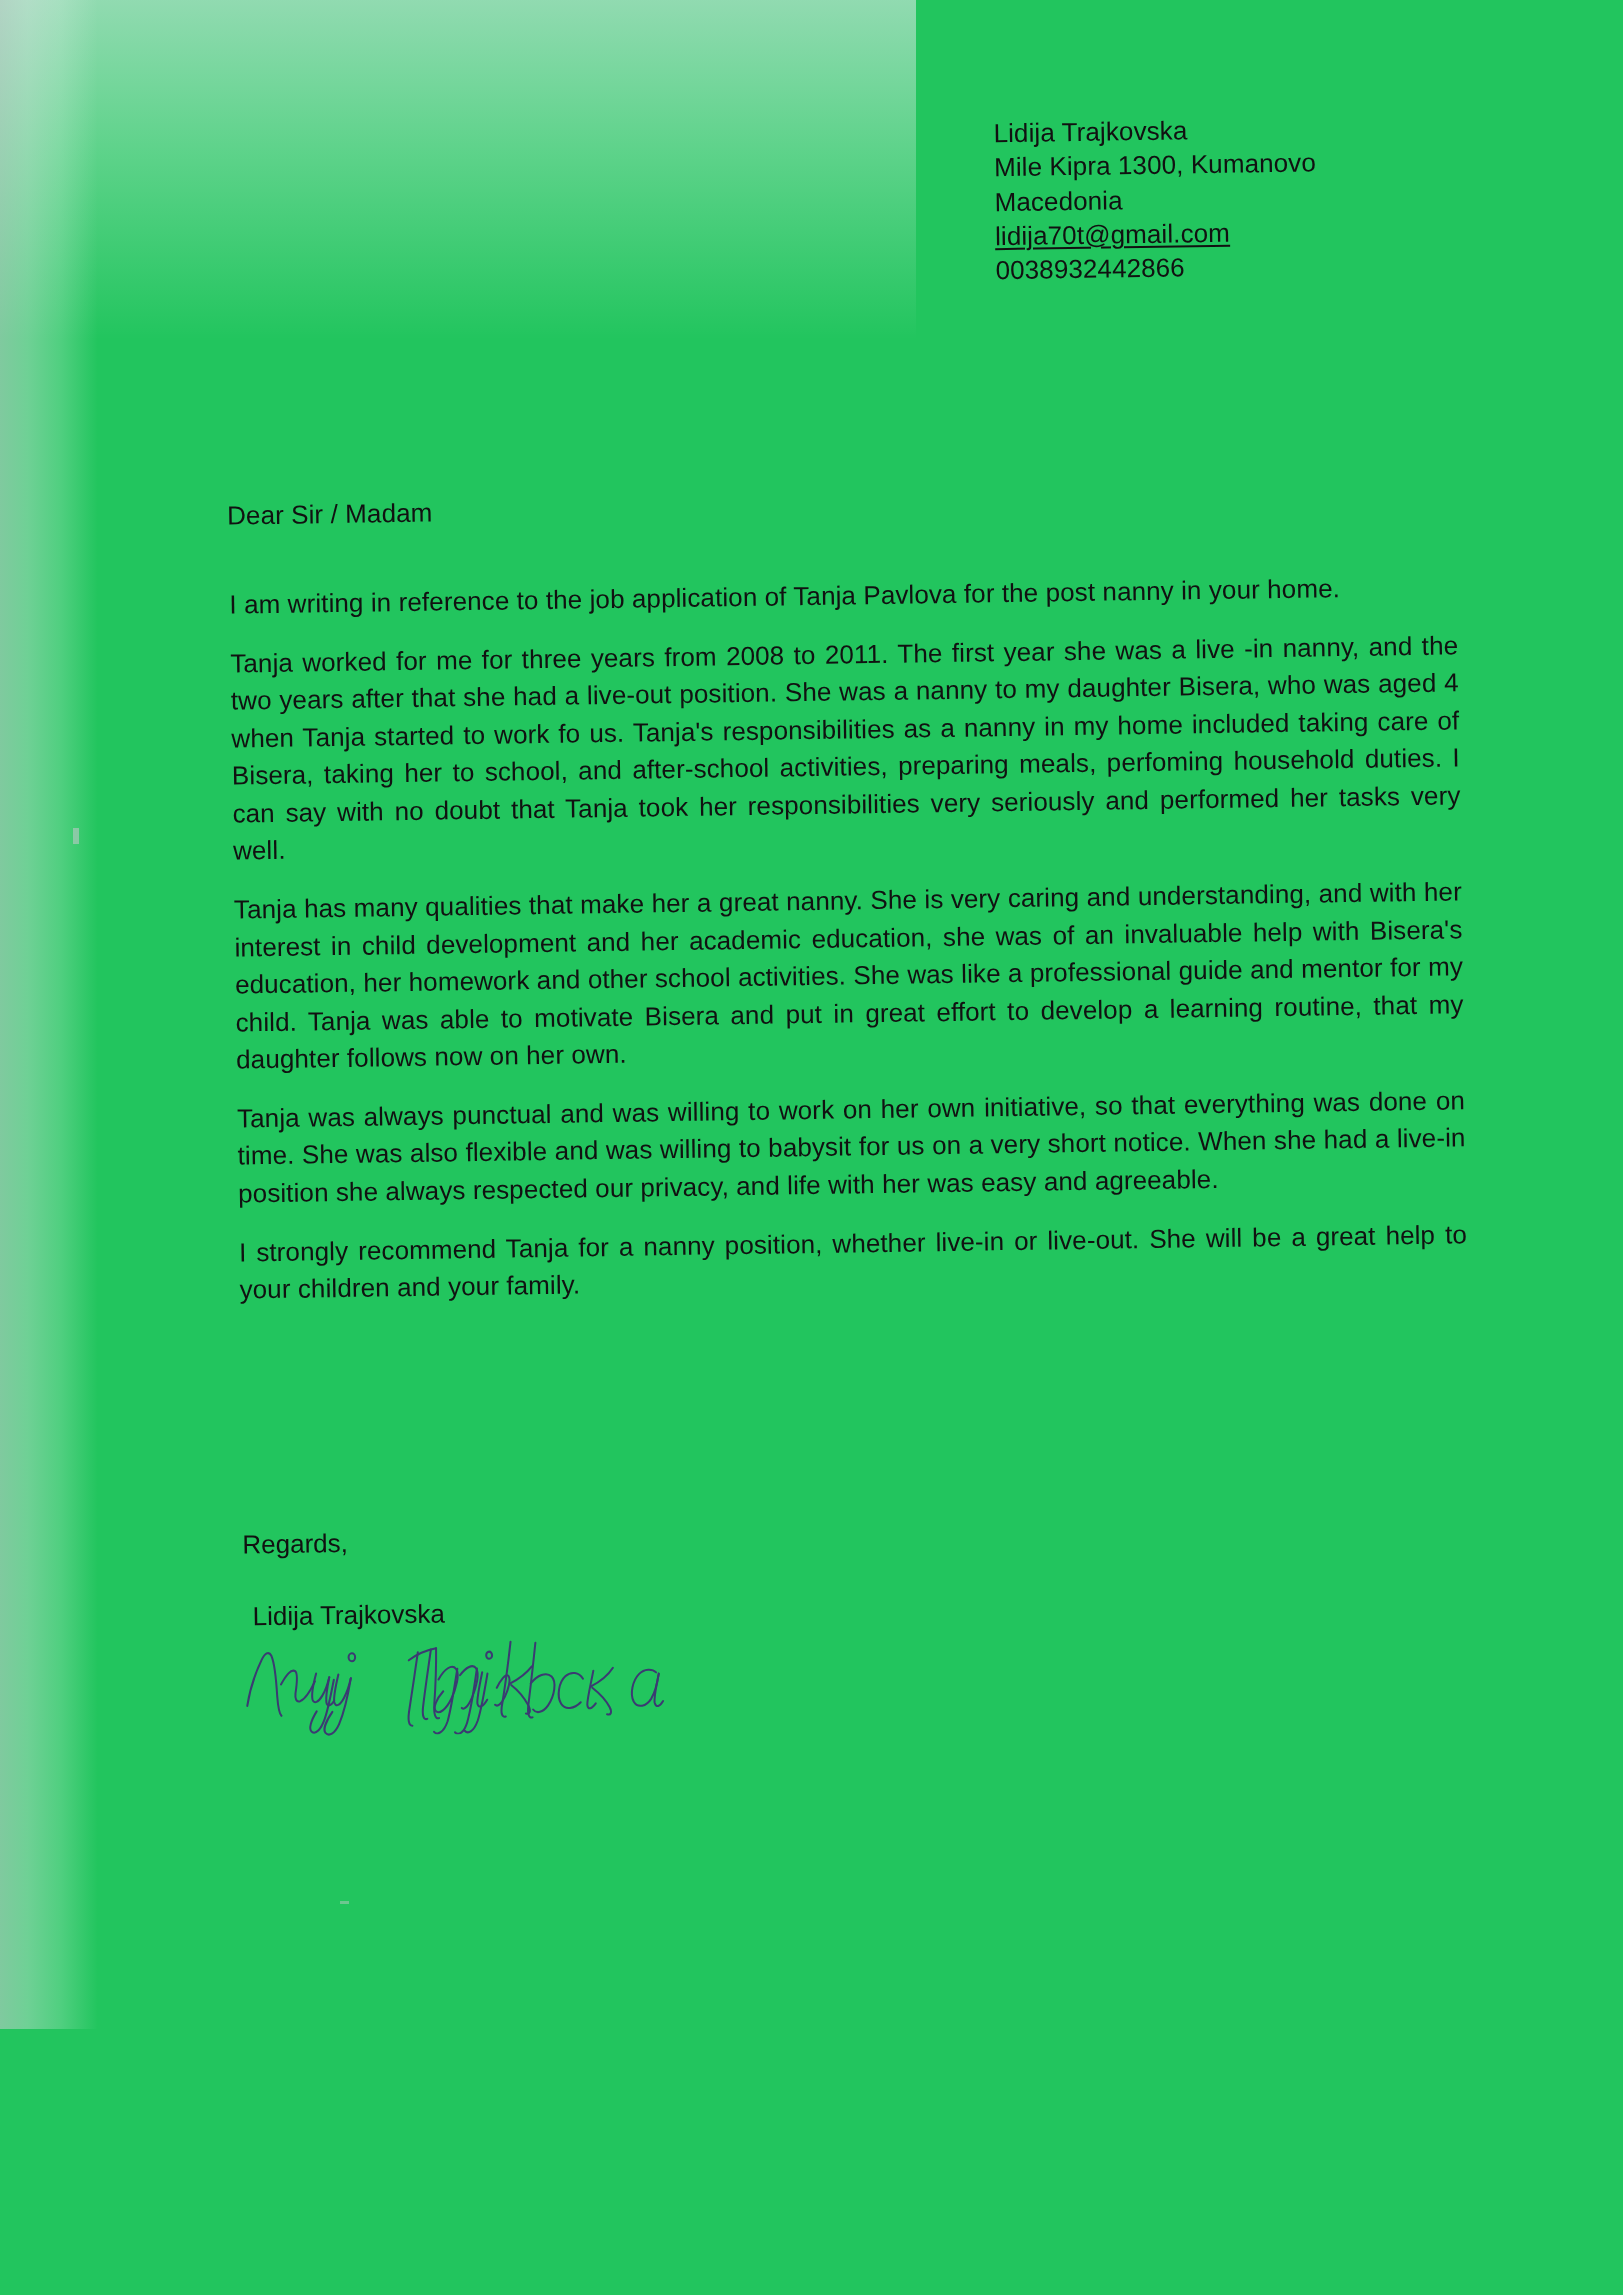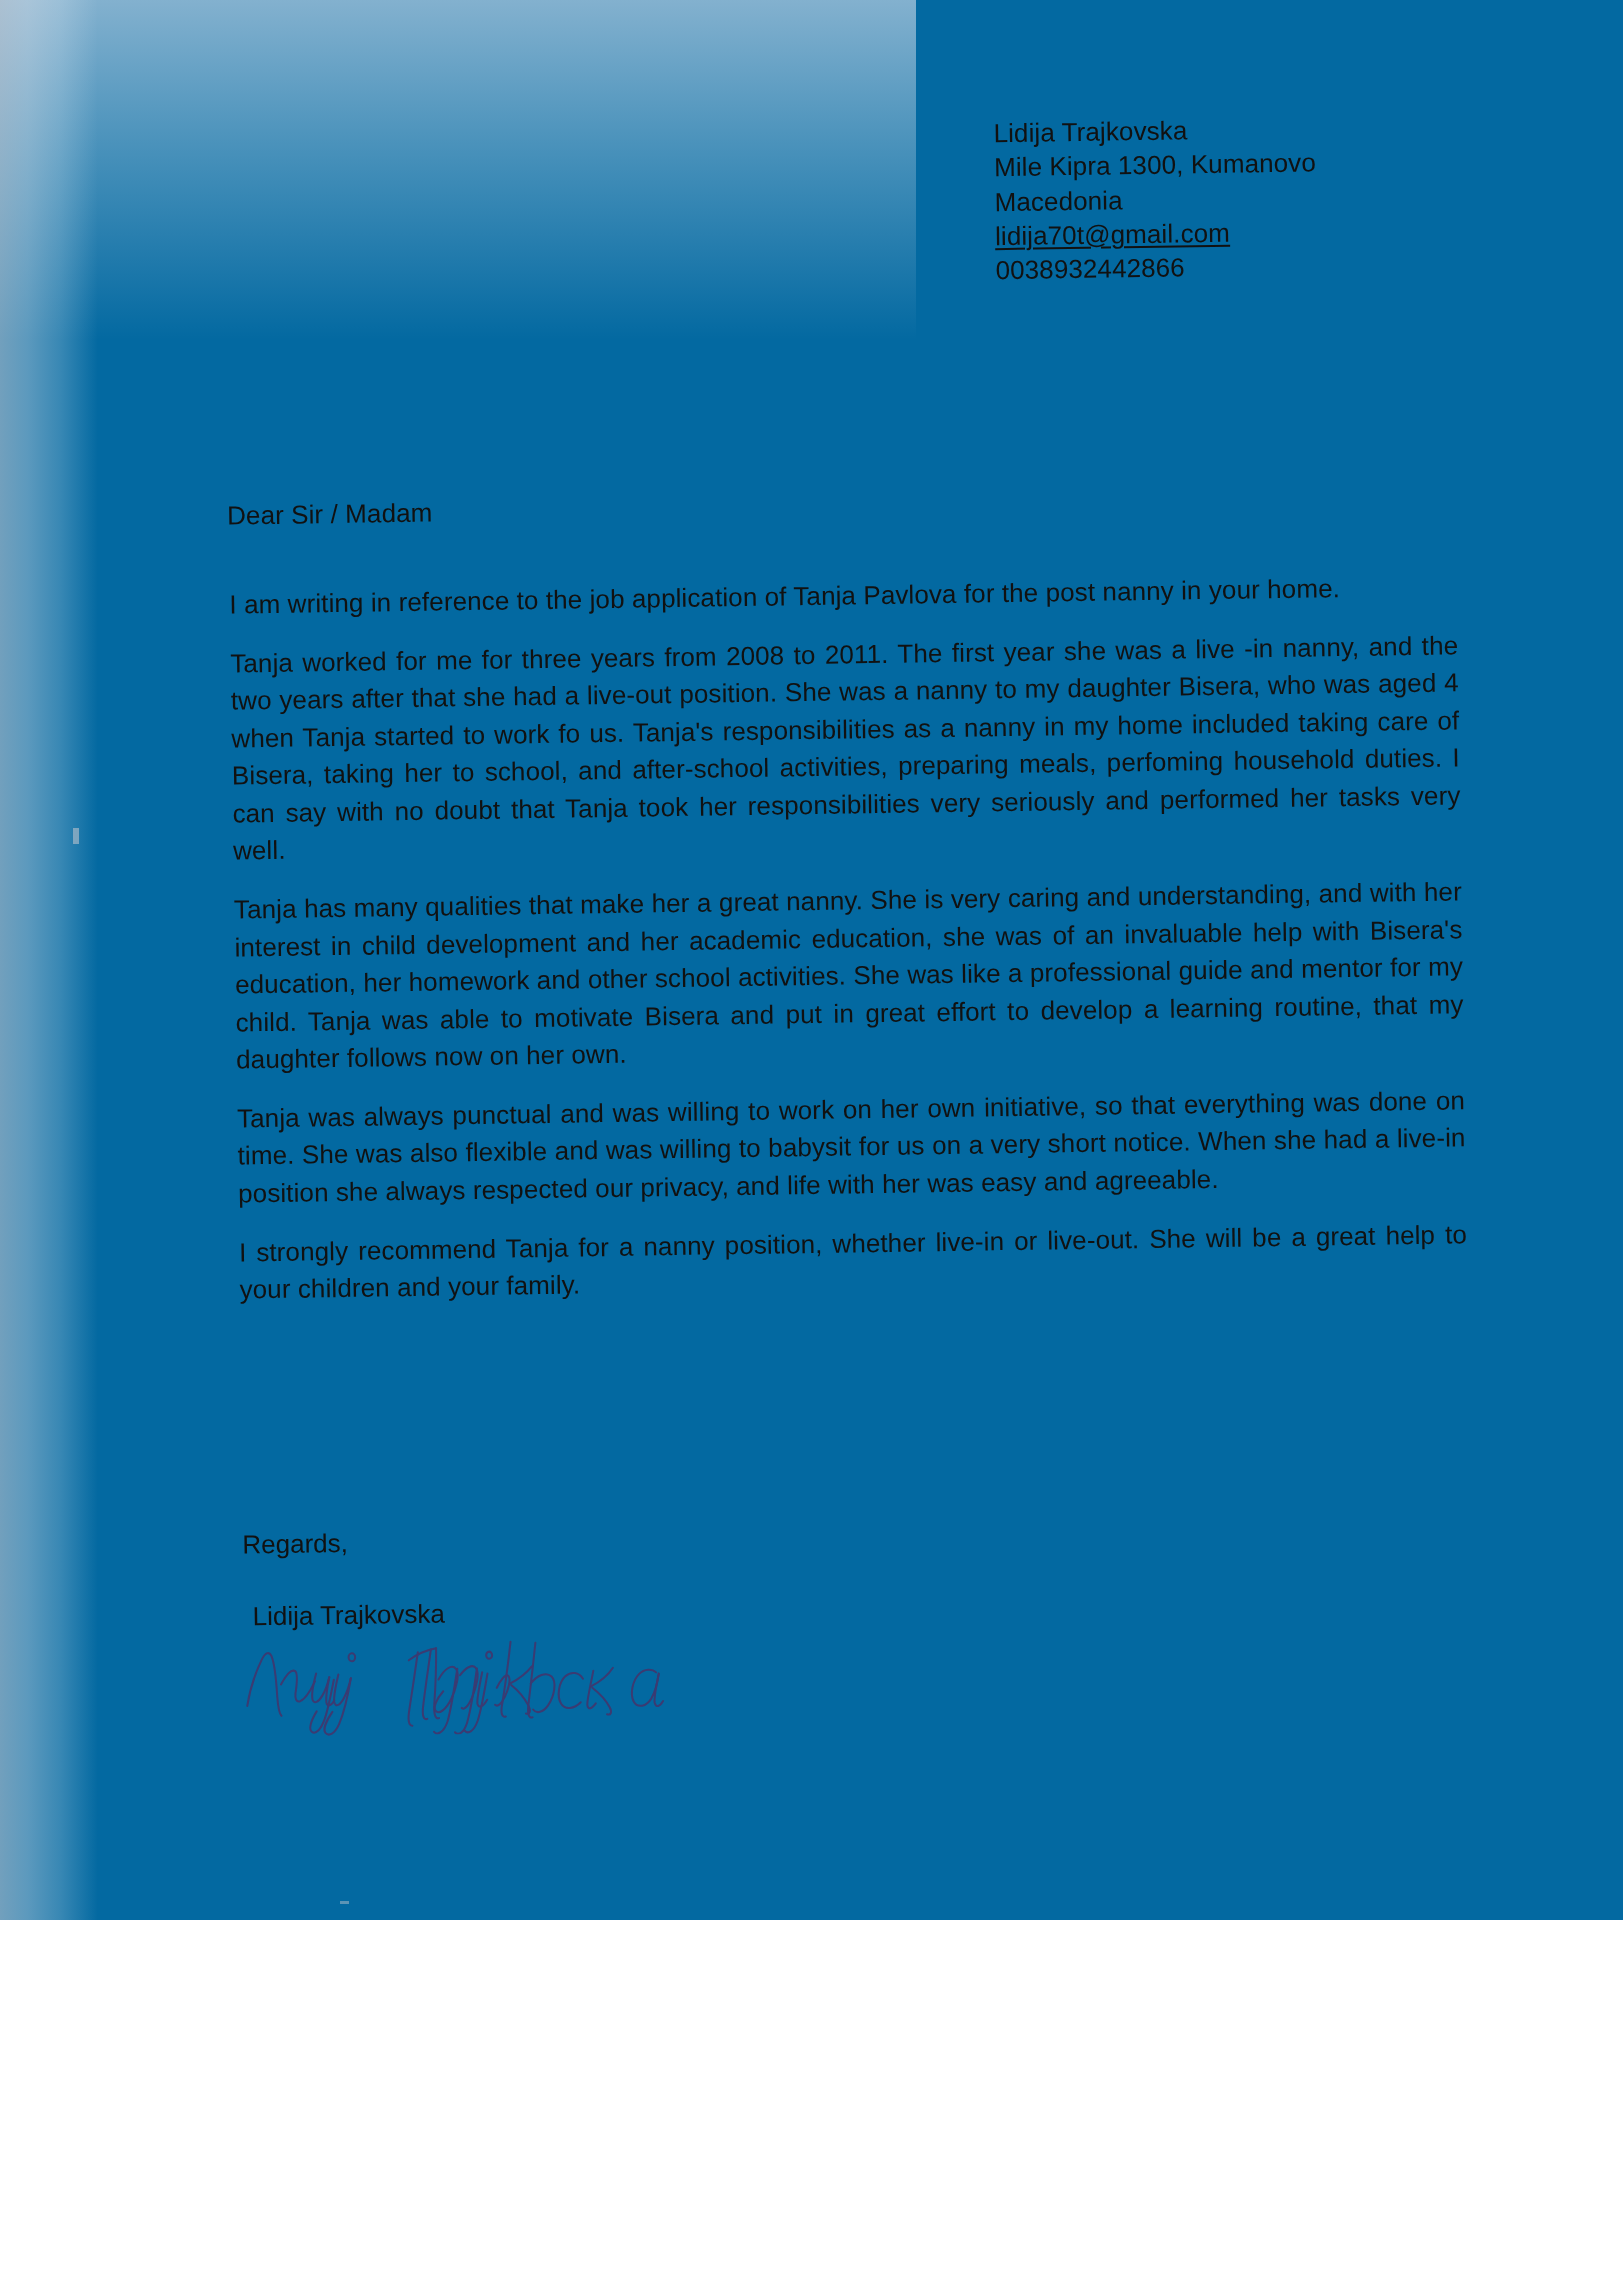--- a/index.html
+++ b/index.html
@@ -4,22 +4,22 @@
 <style>
   html, body {
     margin: 0;
     padding: 0;
     background: #ffffff;
   }
 
   .page {
     position: relative;
     width: 1623px;
-    height: 1920px;
-    background: #0369a1;
+    height: 2295px;
+    background: #22c55e;
     overflow: hidden;
     font-family: "Liberation Sans", sans-serif;
     color: #111111;
   }
 
   
   .scan-shadow-left {
     position: absolute;
     left: 0;
     top: 0;

